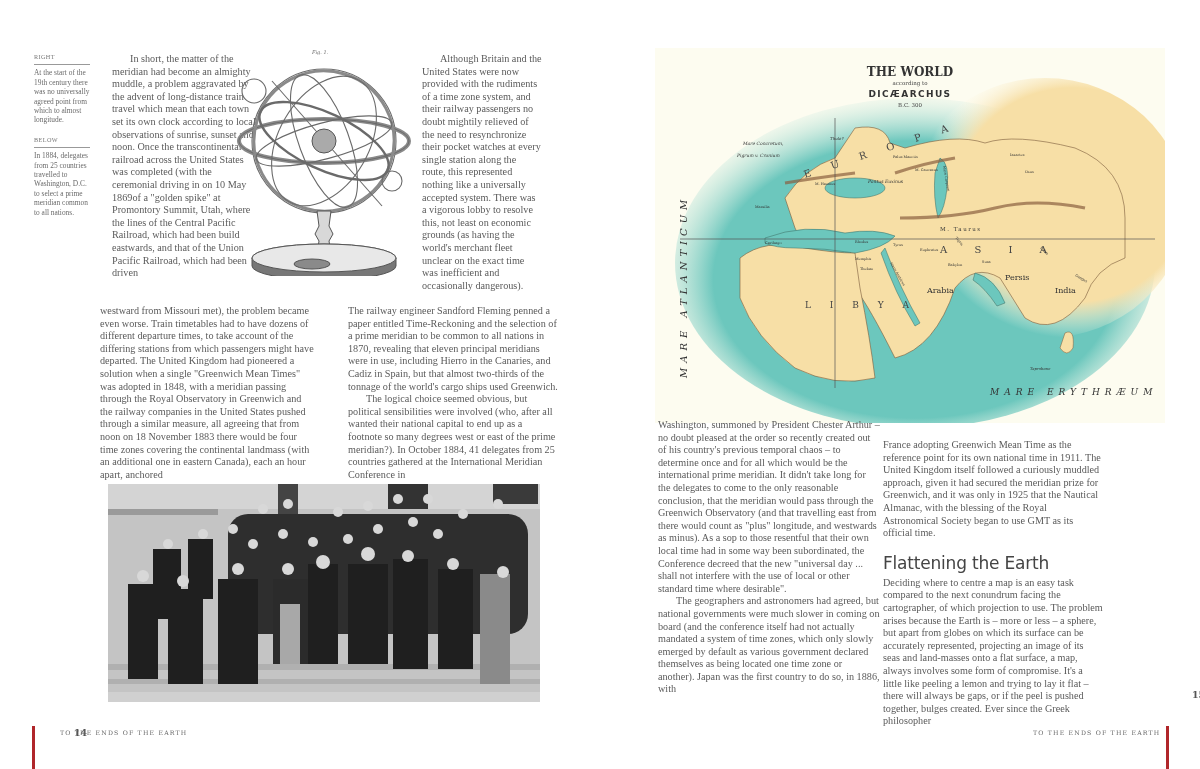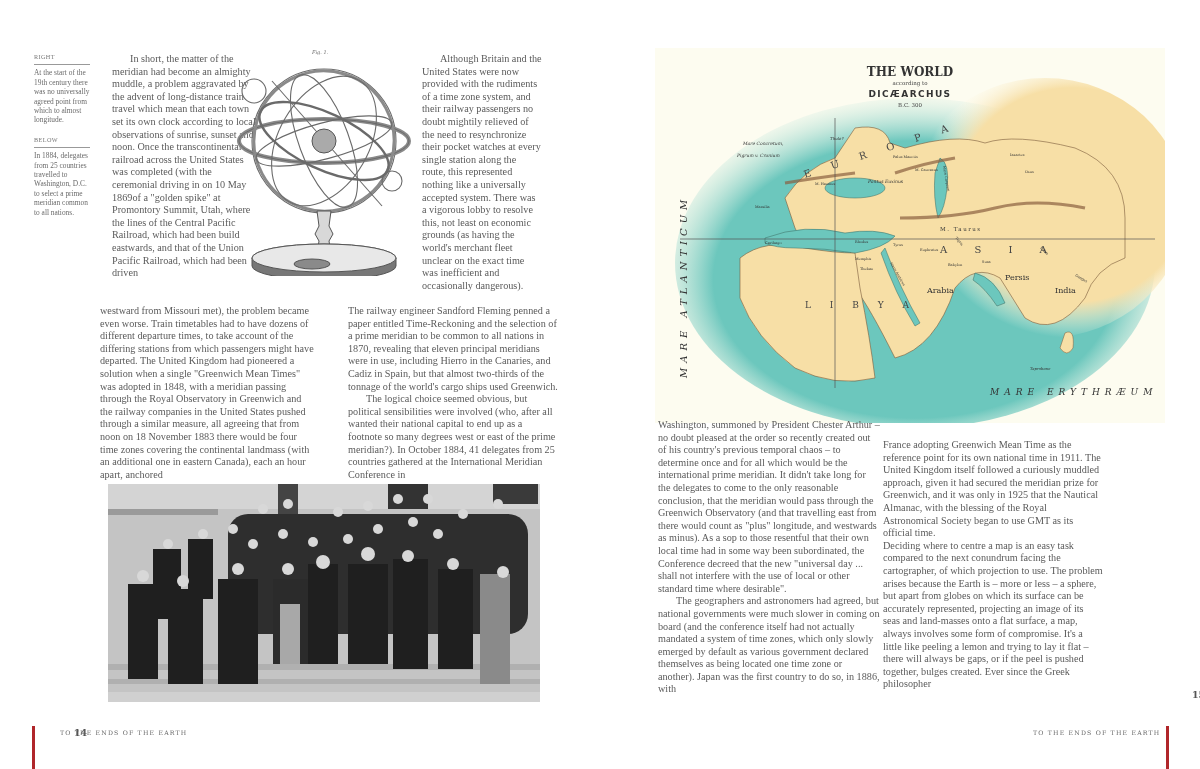--- a/index.html
+++ b/index.html
@@ -239,19 +239,20 @@
   </div>
 
 
   <div class="body-text" style="position:absolute; left:58px; top:419px; width:222px;">
     <p>Washington, summoned by President Chester Arthur – no doubt pleased at the order so recently created out of his country's previous temporal chaos – to determine once and for all which would be the international prime meridian. It didn't take long for the delegates to come to the only reasonable conclusion, that the meridian would pass through the Greenwich Observatory (and that travelling east from there would count as "plus" longitude, and westwards as minus). As a sop to those resentful that their own local time had in some way been subordinated, the Conference decreed that the new "universal day ... shall not interfere with the use of local or other standard time where desirable".</p>
     <p class="indent">The geographers and astronomers had agreed, but national governments were much slower in coming on board (and the conference itself had not actually mandated a system of time zones, which only slowly emerged by default as various government declared themselves as being located one time zone or another). Japan was the first country to do so, in 1886, with</p>
   </div>
 
   <div class="body-text" style="position:absolute; left:283px; top:439px; width:220px;">
     <p>France adopting Greenwich Mean Time as the reference point for its own national time in 1911. The United Kingdom itself followed a curiously muddled approach, given it had secured the meridian prize for Greenwich, and it was only in 1925 that the Nautical Almanac, with the blessing of the Royal Astronomical Society began to use GMT as its official time.</p>
+    <h2 class="heading" style="margin-top:12px;">Flattening the Earth</h2>
     <p>Deciding where to centre a map is an easy task compared to the next conundrum facing the cartographer, of which projection to use. The problem arises because the Earth is – more or less – a sphere, but apart from globes on which its surface can be accurately represented, projecting an image of its seas and land-masses onto a flat surface, a map, always involves some form of compromise. It's a little like peeling a lemon and trying to lay it flat – there will always be gaps, or if the peel is pushed together, bulges created. Ever since the Greek philosopher</p>
   </div>
 
   <div class="runner" style="left:433px; top:729px;">TO THE ENDS OF THE EARTH</div>
   <div class="folio" style="left:560px; top:689px;">15</div>
   <div class="ribbon" style="left:566px; top:726px; height:43px;"></div>
 </div>
 
 </body></html>

